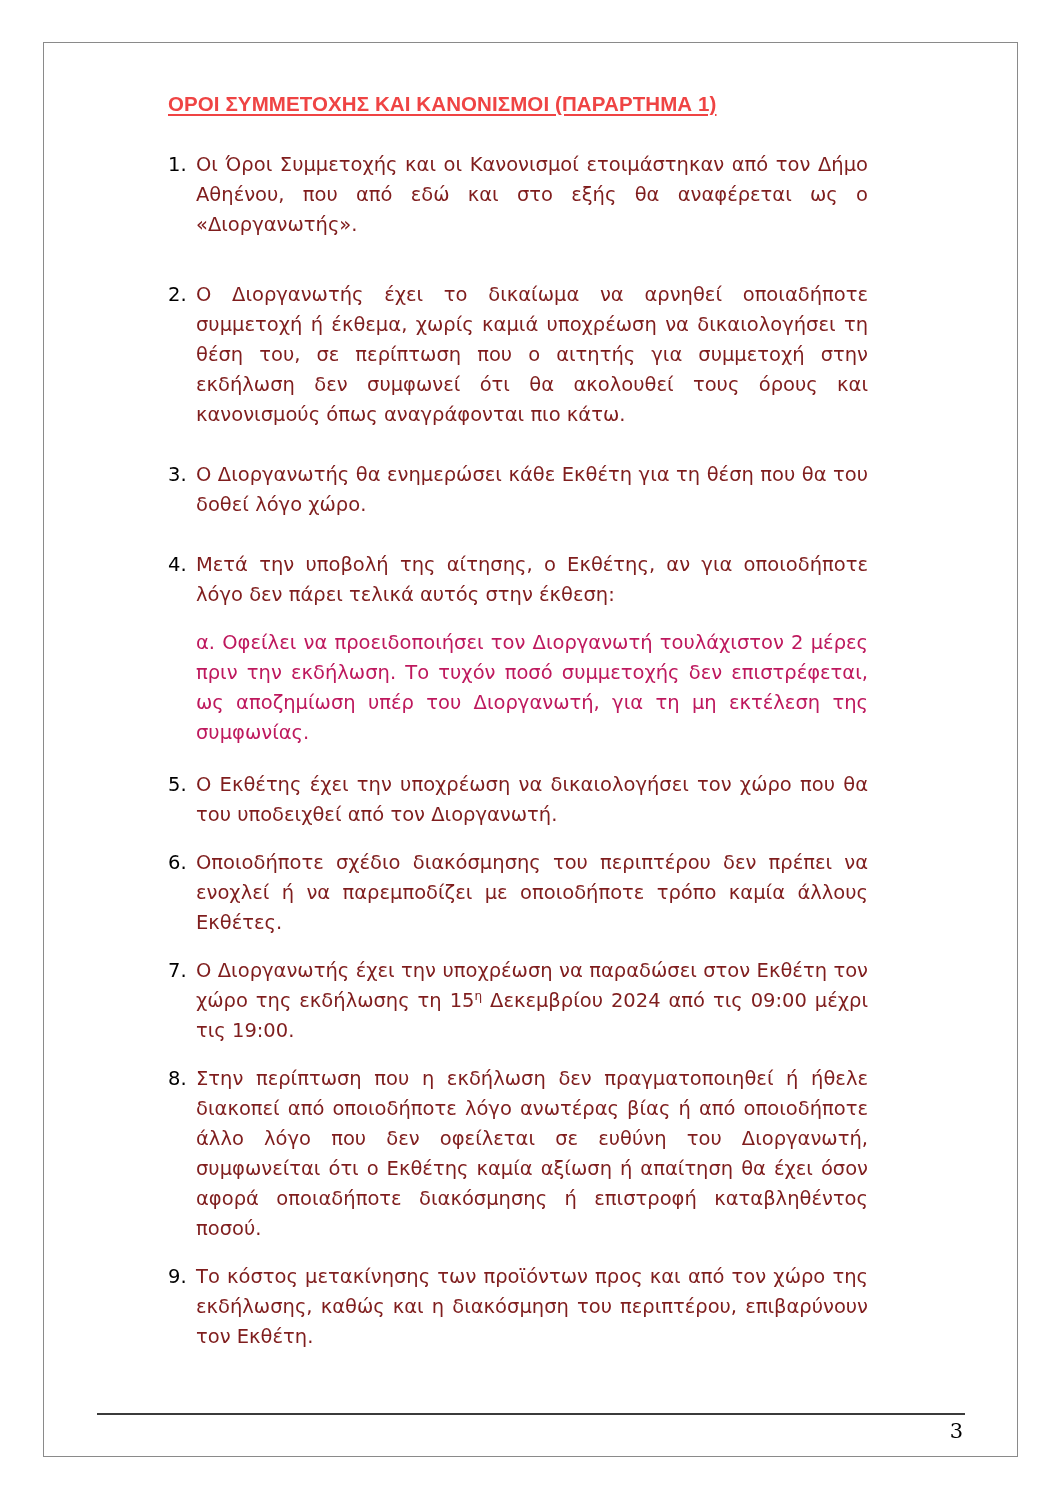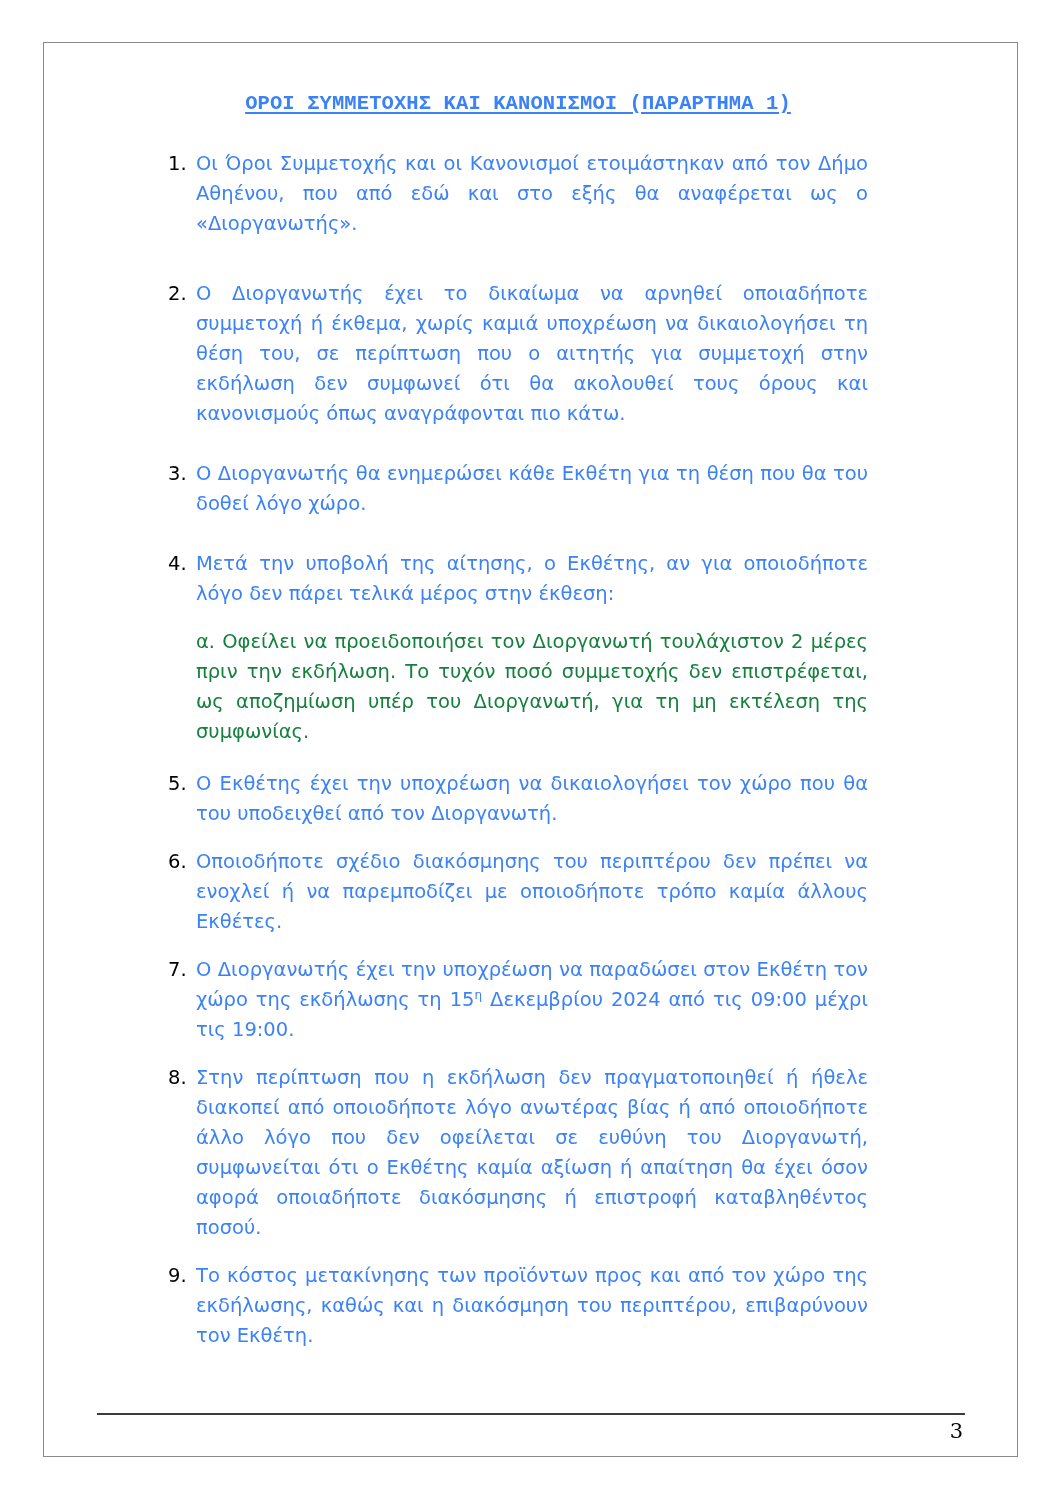--- a/index.html
+++ b/index.html
@@ -36,29 +36,28 @@
   }
 
   .content-area {
     position: absolute;
     left: 168px;
     top: 92px;
     width: 700px;
   }
 
   .doc-title {
-    text-align: center;
     font-weight: bold;
     font-size: 20.5px;
     letter-spacing: 0.1px;
-    color: #3b82f6;
+    color: #ef4444;
     text-decoration: underline;
     text-underline-offset: 3px;
     margin: 0 0 34px 0;
-    font-family: Liberation Mono, monospace;
+    font-family: Liberation Sans, sans-serif;
   }
 
   .clause {
     position: relative;
     display: flex;
     align-items: flex-start;
     margin-bottom: 22px;
   }
 
   .clause-number {
@@ -67,31 +66,31 @@
     font-size: 19.5px;
     line-height: 30px;
     color: #000000;
     text-align: left;
   }
 
   .clause-body {
     flex: 1 1 auto;
     font-size: 19.5px;
     line-height: 30px;
-    color: #3b82f6;
+    color: #7f1d1d;
     text-align: justify;
     text-justify: inter-word;
     hyphens: none;
   }
 
   .subclause {
     margin-left: 28px;
     font-size: 19.5px;
     line-height: 30px;
-    color: #15803d;
+    color: #be185d;
     text-align: justify;
     text-justify: inter-word;
     margin-bottom: 22px;
   }
 
   .sup {
     font-size: 0.62em;
     vertical-align: super;
     line-height: 0;
   }
@@ -141,21 +140,21 @@
       <span class="clause-body">Ο Διοργανωτής έχει το δικαίωμα να αρνηθεί οποιαδήποτε συμμετοχή ή έκθεμα, χωρίς καμιά υποχρέωση να δικαιολογήσει τη θέση του, σε περίπτωση που ο αιτητής για συμμετοχή στην εκδήλωση δεν συμφωνεί ότι θα ακολουθεί τους όρους και κανονισμούς όπως αναγράφονται πιο κάτω.</span>
     </div>
 
     <div class="clause gap-md">
       <span class="clause-number">3.</span>
       <span class="clause-body">Ο Διοργανωτής θα ενημερώσει κάθε Εκθέτη για τη θέση που θα του δοθεί λόγο χώρο.</span>
     </div>
 
     <div class="clause gap-sm">
       <span class="clause-number">4.</span>
-      <span class="clause-body">Μετά την υποβολή της αίτησης, ο Εκθέτης, αν για οποιοδήποτε λόγο δεν πάρει τελικά μέρος στην έκθεση:</span>
+      <span class="clause-body">Μετά την υποβολή της αίτησης, ο Εκθέτης, αν για οποιοδήποτε λόγο δεν πάρει τελικά αυτός στην έκθεση:</span>
     </div>
 
     <div class="subclause">α. Οφείλει να προειδοποιήσει τον Διοργανωτή τουλάχιστον 2 μέρες πριν την εκδήλωση. Το τυχόν ποσό συμμετοχής δεν επιστρέφεται, ως αποζημίωση υπέρ του Διοργανωτή, για τη μη εκτέλεση της συμφωνίας.</div>
 
 
     <div class="clause gap-sm">
       <span class="clause-number">5.</span>
       <span class="clause-body">Ο Εκθέτης έχει την υποχρέωση να δικαιολογήσει τον χώρο που θα του υποδειχθεί από τον Διοργανωτή.</span>
     </div>
 

